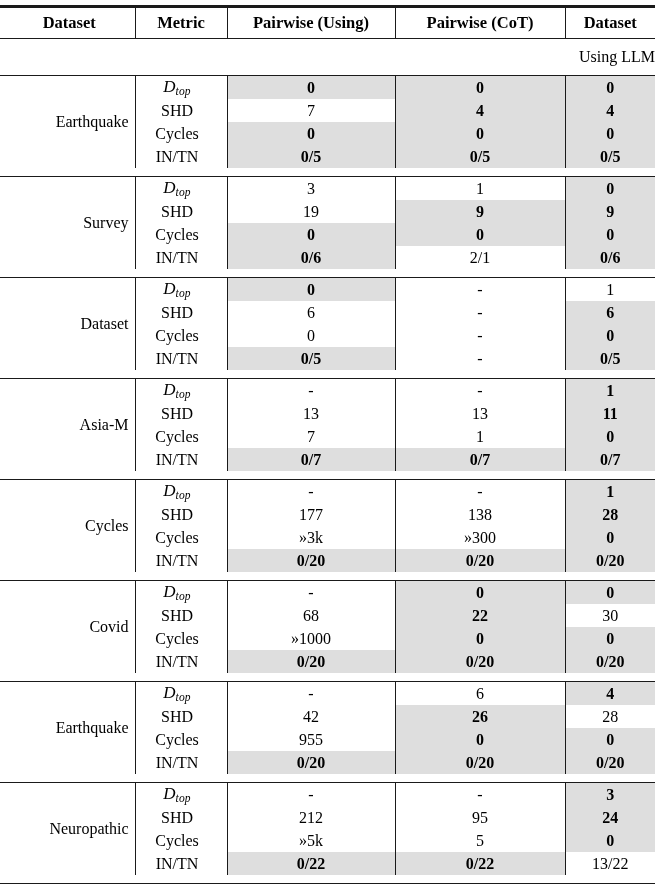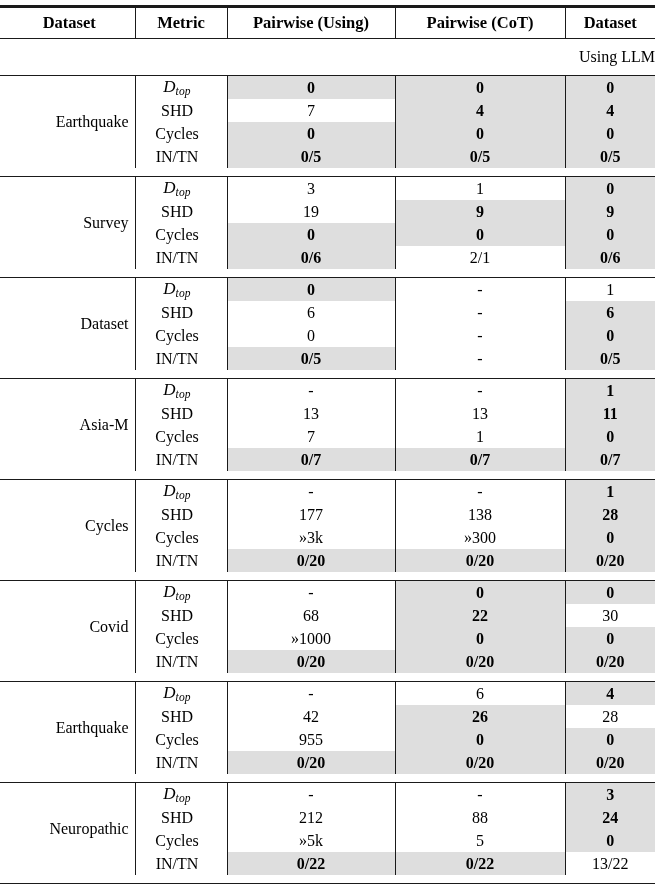--- a/index.html
+++ b/index.html
@@ -384,21 +384,21 @@
         <tr class="data-row">
           <td class="dataset-cell" rowspan="4">Neuropathic</td>
           <td class="metric-cell vsep"><span class="mathvar"><span>D</span><span class="mathsub">top</span></span></td>
           <td class="val-cell vsep">-</td>
           <td class="val-cell vsep">-</td>
           <td class="val-cell vsep shaded bold">3</td>
         </tr>
         <tr class="data-row">
           <td class="metric-cell vsep"><span>SHD</span></td>
           <td class="val-cell vsep">212</td>
-          <td class="val-cell vsep">88</td>
+          <td class="val-cell vsep">95</td>
           <td class="val-cell vsep shaded bold">24</td>
         </tr>
         <tr class="data-row">
           <td class="metric-cell vsep"><span>Cycles</span></td>
           <td class="val-cell vsep">»5k</td>
           <td class="val-cell vsep">5</td>
           <td class="val-cell vsep shaded bold">0</td>
         </tr>
         <tr class="data-row">
           <td class="metric-cell vsep"><span>IN/TN</span></td>

